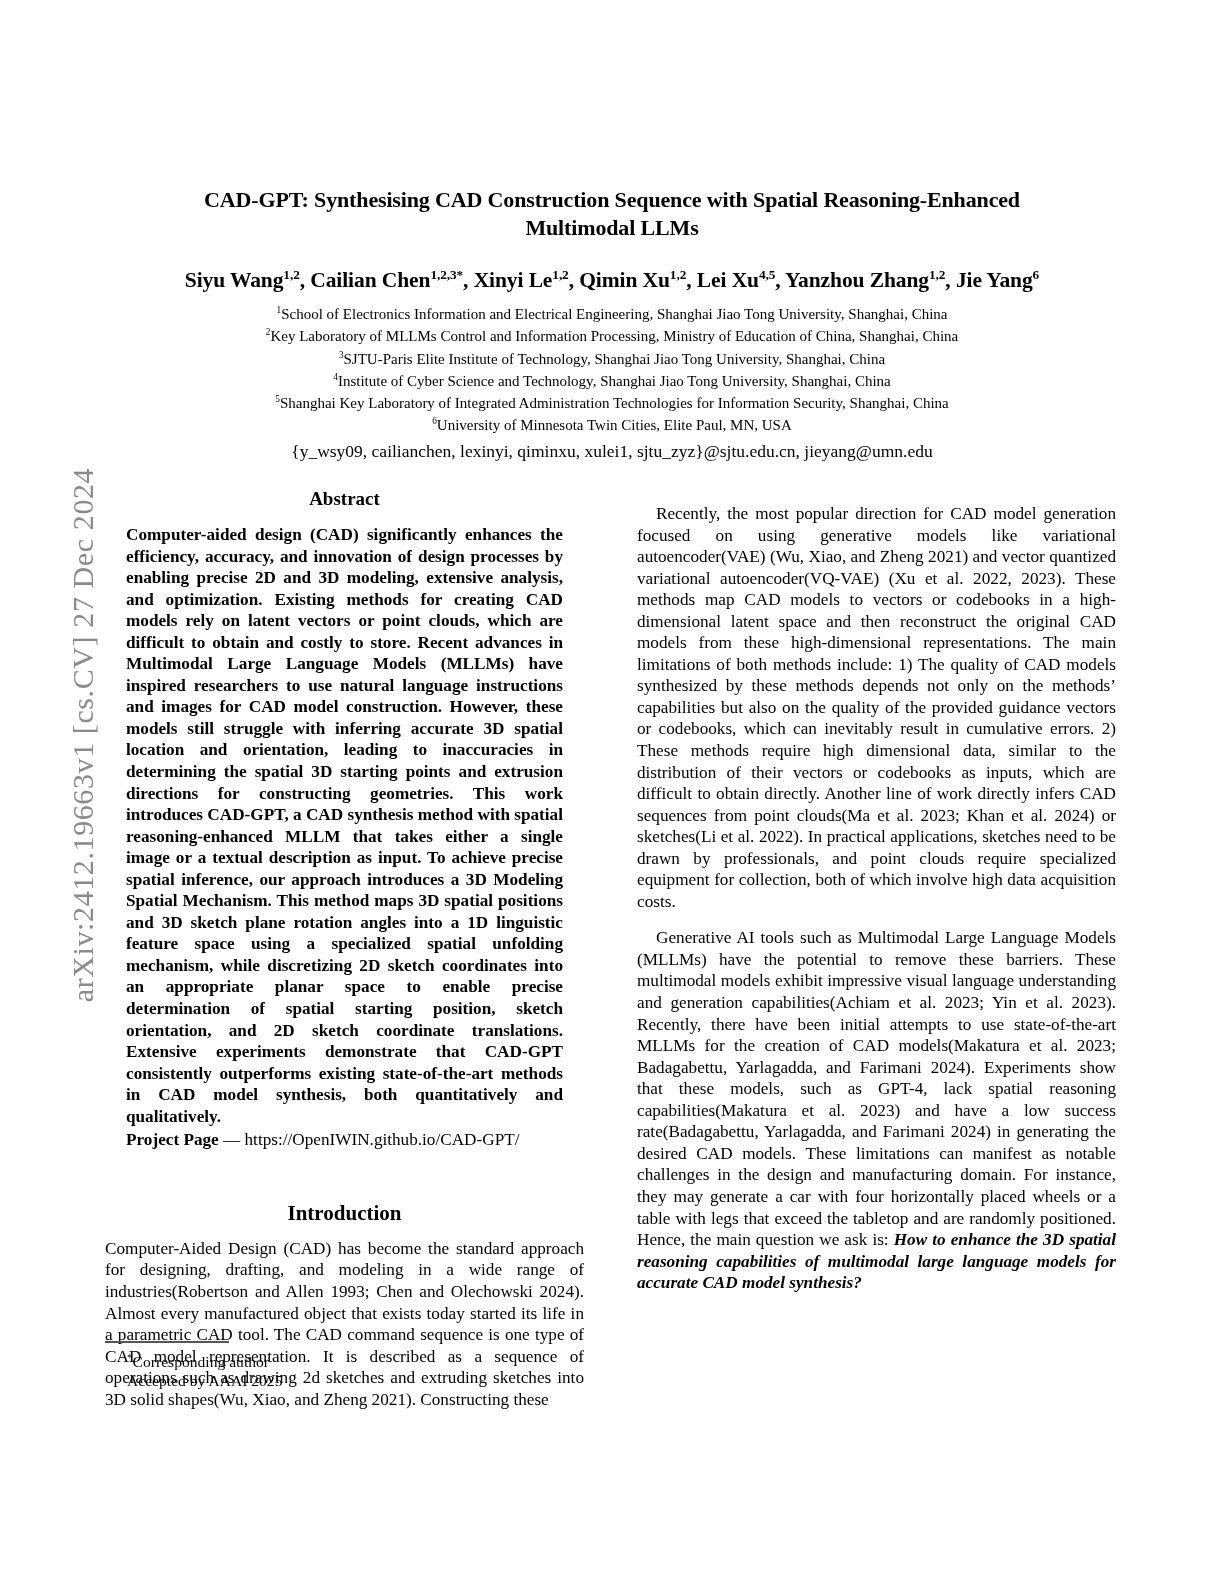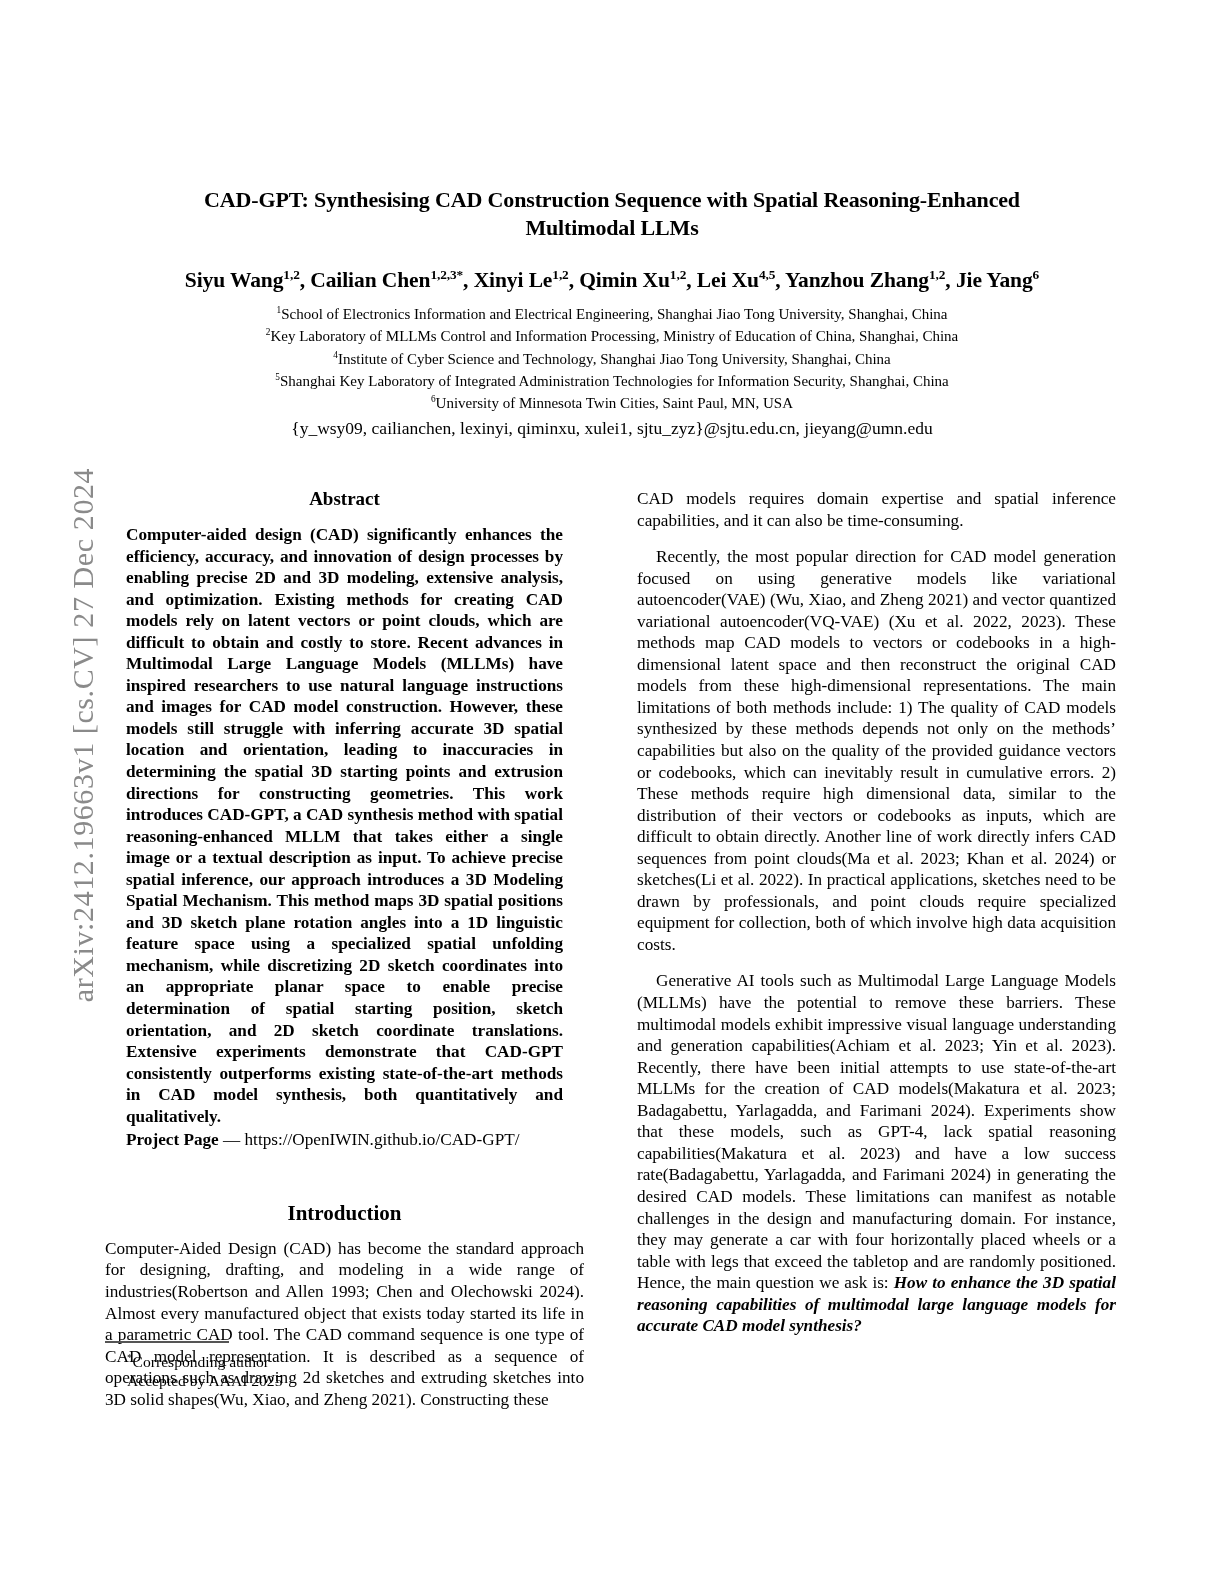--- a/index.html
+++ b/index.html
@@ -175,44 +175,44 @@
   <div class="title-block">
     <h1 class="paper-title">CAD-GPT: Synthesising CAD Construction Sequence with Spatial Reasoning-Enhanced Multimodal LLMs</h1>
   </div>
 
   <div class="authors" id="author-list"><span>Siyu Wang<sup>1,2</sup></span>, <span>Cailian Chen<sup>1,2,3*</sup></span>, <span>Xinyi Le<sup>1,2</sup></span>, <span>Qimin Xu<sup>1,2</sup></span>, <span>Lei Xu<sup>4,5</sup></span>, <span>Yanzhou Zhang<sup>1,2</sup></span>, <span>Jie Yang<sup>6</sup></span></div>
 
   <div class="affils">
     <div id="affil-container">
         <div class="affil"><sup>1</sup><span>School of Electronics Information and Electrical Engineering, Shanghai Jiao Tong University, Shanghai, China</span></div>
         <div class="affil"><sup>2</sup><span>Key Laboratory of MLLMs Control and Information Processing, Ministry of Education of China, Shanghai, China</span></div>
+        <div class="affil"><sup>3</sup><span>SJTU-Paris Elite Institute of Technology, Shanghai Jiao Tong University, Shanghai, China</span></div>
         <div class="affil"><sup>4</sup><span>Institute of Cyber Science and Technology, Shanghai Jiao Tong University, Shanghai, China</span></div>
         <div class="affil"><sup>5</sup><span>Shanghai Key Laboratory of Integrated Administration Technologies for Information Security, Shanghai, China</span></div>
-        <div class="affil"><sup>6</sup><span>University of Minnesota Twin Cities, Saint Paul, MN, USA</span></div>
+        <div class="affil"><sup>6</sup><span>University of Minnesota Twin Cities, Elite Paul, MN, USA</span></div>
       </div>
     <div class="emails">{y_wsy09, cailianchen, lexinyi, qiminxu, xulei1, sjtu_zyz}@sjtu.edu.cn, jieyang@umn.edu</div>
   </div>
 
   <div class="col-left">
     <div class="sec-head">Abstract</div>
     <div class="abstract-body">
       <p class="para">Computer-aided design (CAD) significantly enhances the efficiency, accuracy, and innovation of design processes by enabling precise 2D and 3D modeling, extensive analysis, and optimization. Existing methods for creating CAD models rely on latent vectors or point clouds, which are difficult to obtain and costly to store. Recent advances in Multimodal Large Language Models (MLLMs) have inspired researchers to use natural language instructions and images for CAD model construction. However, these models still struggle with inferring accurate 3D spatial location and orientation, leading to inaccuracies in determining the spatial 3D starting points and extrusion directions for constructing geometries. This work introduces CAD-GPT, a CAD synthesis method with spatial reasoning-enhanced MLLM that takes either a single image or a textual description as input. To achieve precise spatial inference, our approach introduces a 3D Modeling Spatial Mechanism. This method maps 3D spatial positions and 3D sketch plane rotation angles into a 1D linguistic feature space using a specialized spatial unfolding mechanism, while discretizing 2D sketch coordinates into an appropriate planar space to enable precise determination of spatial starting position, sketch orientation, and 2D sketch coordinate translations. Extensive experiments demonstrate that CAD-GPT consistently outperforms existing state-of-the-art methods in CAD model synthesis, both quantitatively and qualitatively.</p>
     </div>
     <div class="project-page">
       <b>Project Page</b>
       <span>—</span>
       <span>https://OpenIWIN.github.io/CAD-GPT/</span>
     </div>
 
     <div class="intro-head">Introduction</div>
     <p class="para">Computer-Aided Design (CAD) has become the standard approach for designing, drafting, and modeling in a wide range of industries(Robertson and Allen 1993; Chen and Olechowski 2024). Almost every manufactured object that exists today started its life in a parametric CAD tool. The CAD command sequence is one type of CAD model representation. It is described as a sequence of operations such as drawing 2d sketches and extruding sketches into 3D solid shapes(Wu, Xiao, and Zheng 2021). Constructing these</p>
   </div>
 
   <div class="col-right">
-    <p class="para">CAD models requires domain expertise and spatial inference capabilities, and it can also be time-consuming.</p>
     <p class="para indent gap">Recently, the most popular direction for CAD model generation focused on using generative models like variational autoencoder(VAE) (Wu, Xiao, and Zheng 2021) and vector quantized variational autoencoder(VQ-VAE) (Xu et al. 2022, 2023). These methods map CAD models to vectors or codebooks in a high-dimensional latent space and then reconstruct the original CAD models from these high-dimensional representations. The main limitations of both methods include: 1) The quality of CAD models synthesized by these methods depends not only on the methods’ capabilities but also on the quality of the provided guidance vectors or codebooks, which can inevitably result in cumulative errors. 2) These methods require high dimensional data, similar to the distribution of their vectors or codebooks as inputs, which are difficult to obtain directly. Another line of work directly infers CAD sequences from point clouds(Ma et al. 2023; Khan et al. 2024) or sketches(Li et al. 2022). In practical applications, sketches need to be drawn by professionals, and point clouds require specialized equipment for collection, both of which involve high data acquisition costs.</p>
     <p class="para indent gap"><span>Generative AI tools such as Multimodal Large Language Models (MLLMs) have the potential to remove these barriers. These multimodal models exhibit impressive visual language understanding and generation capabilities(Achiam et al. 2023; Yin et al. 2023). Recently, there have been initial attempts to use state-of-the-art MLLMs for the creation of CAD models(Makatura et al. 2023; Badagabettu, Yarlagadda, and Farimani 2024). Experiments show that these models, such as GPT-4, lack spatial reasoning capabilities(Makatura et al. 2023) and have a low success rate(Badagabettu, Yarlagadda, and Farimani 2024) in generating the desired CAD models. These limitations can manifest as notable challenges in the design and manufacturing domain. For instance, they may generate a car with four horizontally placed wheels or a table with legs that exceed the tabletop and are randomly positioned. Hence, the main question we ask is: </span><span class="q-emph">How to enhance the 3D spatial reasoning capabilities of multimodal large language models for accurate CAD model synthesis?</span></p>
   </div>
 
   <div class="footnote">
     <div class="footnote-rule"></div>
     <div class="footnote-line"><sup>*</sup><span>Corresponding author</span></div>
     <div class="footnote-line">Accepted by AAAI 2025</div>
   </div>
 

